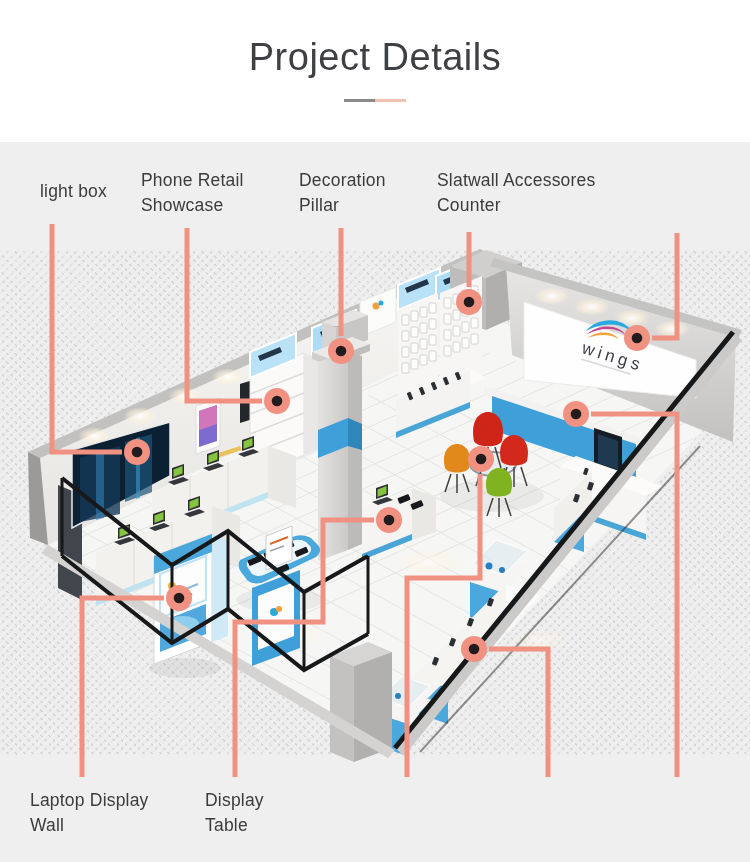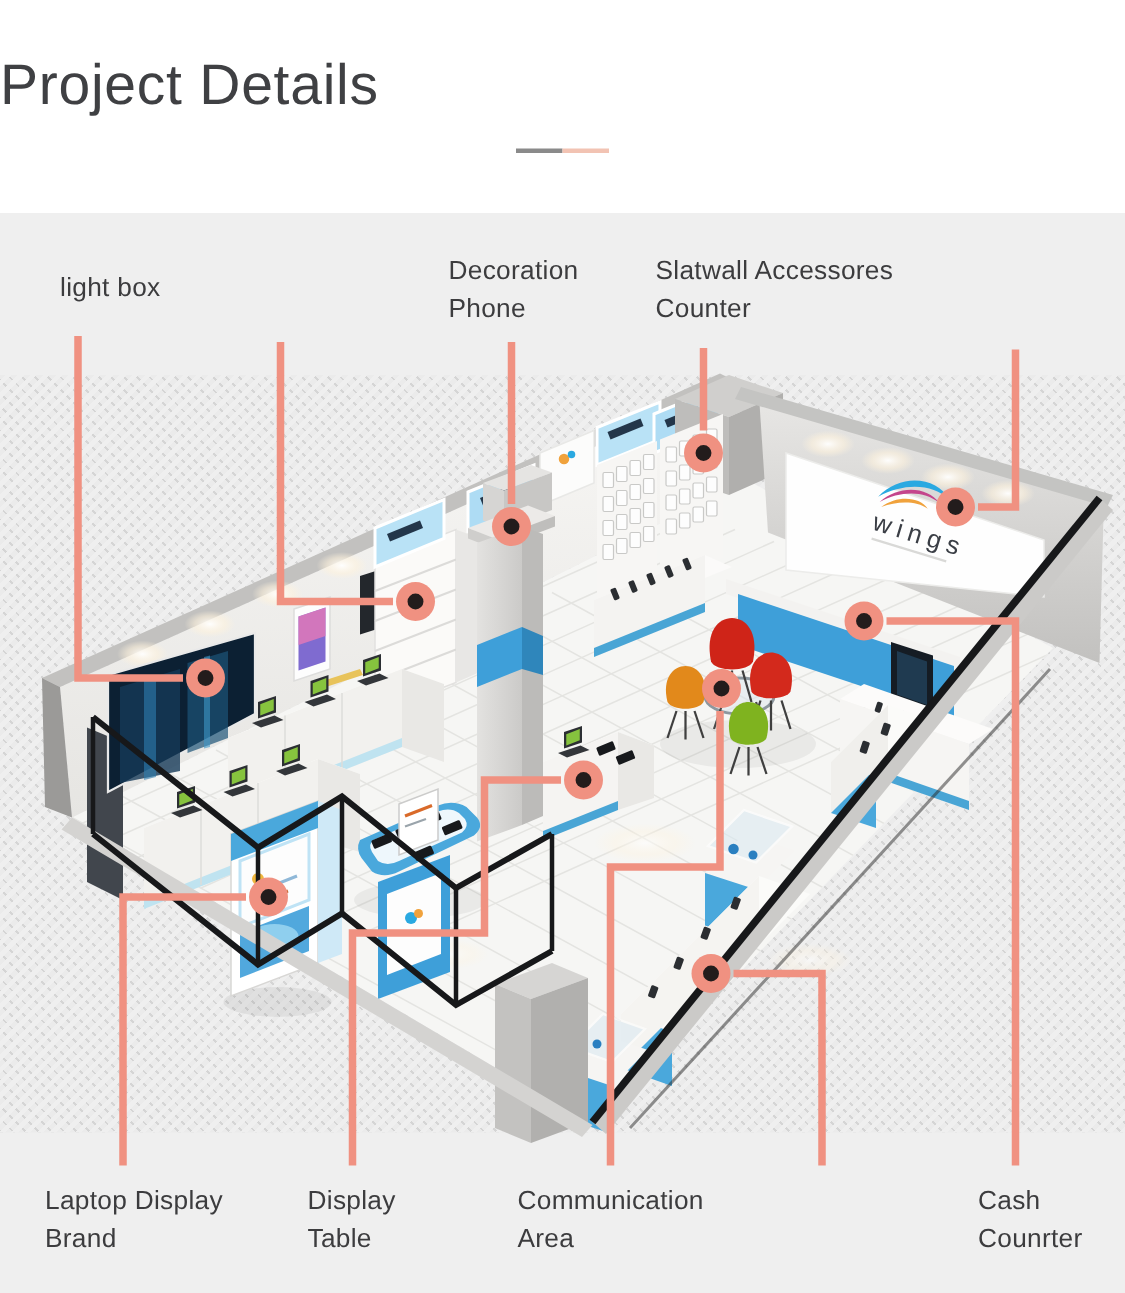--- a/index.html
+++ b/index.html
@@ -1,18 +1,18 @@
 <!DOCTYPE html>
 <html><head>
 <meta charset="utf-8">
 <style>
   html,body{margin:0;padding:0;background:#ffffff;}
   .page{position:relative;width:750px;height:862px;background:#ffffff;overflow:hidden;
         font-family:"Liberation Sans","DejaVu Sans",sans-serif;}
-  .title{position:absolute;left:0;top:36px;width:750px;margin:0;
+  .title{position:absolute;left:0;top:36px;width:750px;margin:0;text-align:center;
          font-size:38px;font-weight:400;letter-spacing:.5px;color:#3f4043;}
   .divider{position:absolute;left:344px;top:99px;width:62px;height:3px;font-size:0;}
   .divider .seg{display:inline-block;width:31px;height:3px;vertical-align:top;}
   .panel{position:absolute;left:0;top:142px;width:750px;height:720px;background:#efefef;}
   .hatch{position:absolute;left:0;top:108px;width:750px;height:505px;background-color:#ebebeb;
          background-image:
            repeating-linear-gradient(-45deg,#efefef 0px,#efefef 3px,rgba(239,239,239,0) 3px,rgba(239,239,239,0) 6px),
            repeating-linear-gradient(45deg,#d5d5d5 0px,#d5d5d5 1.3px,rgba(213,213,213,0) 1.3px,rgba(213,213,213,0) 6px);}
   .scene{position:absolute;left:0;top:0;width:750px;height:862px;}
   .callout{position:absolute;font-size:17.5px;line-height:25px;color:#3c3c3e;
@@ -511,27 +511,25 @@
           <circle cx="389" cy="520" r="5.3" fill="#231C1C"></circle>
         </g>
       <g>
           <circle cx="179" cy="598" r="13" fill="#F09181"></circle>
           <circle cx="179" cy="598" r="5.3" fill="#231C1C"></circle>
         </g>
     </g>
   </svg>
 
   <div class="callout" style="left:40px;top:179px">light box</div>
+  <div class="callout" style="left:141px;top:168px">Phone Retail
+Showcase</div>
   <div class="callout" style="left:299px;top:168px">Decoration
-Phone</div>
+Pillar</div>
   <div class="callout" style="left:437px;top:168px">Slatwall Accessores
 Counter</div>
 
   <div class="callout" style="left:30px;top:788px">Laptop Display
-Brand</div>
+Wall</div>
   <div class="callout" style="left:205px;top:788px">Display
 Table</div>
-  <div class="callout" style="left:345px;top:788px">Communication
-Area</div>
-  <div class="callout" style="left:652px;top:788px">Cash
-Counrter</div>
 
 </div>
 
 </body></html>

